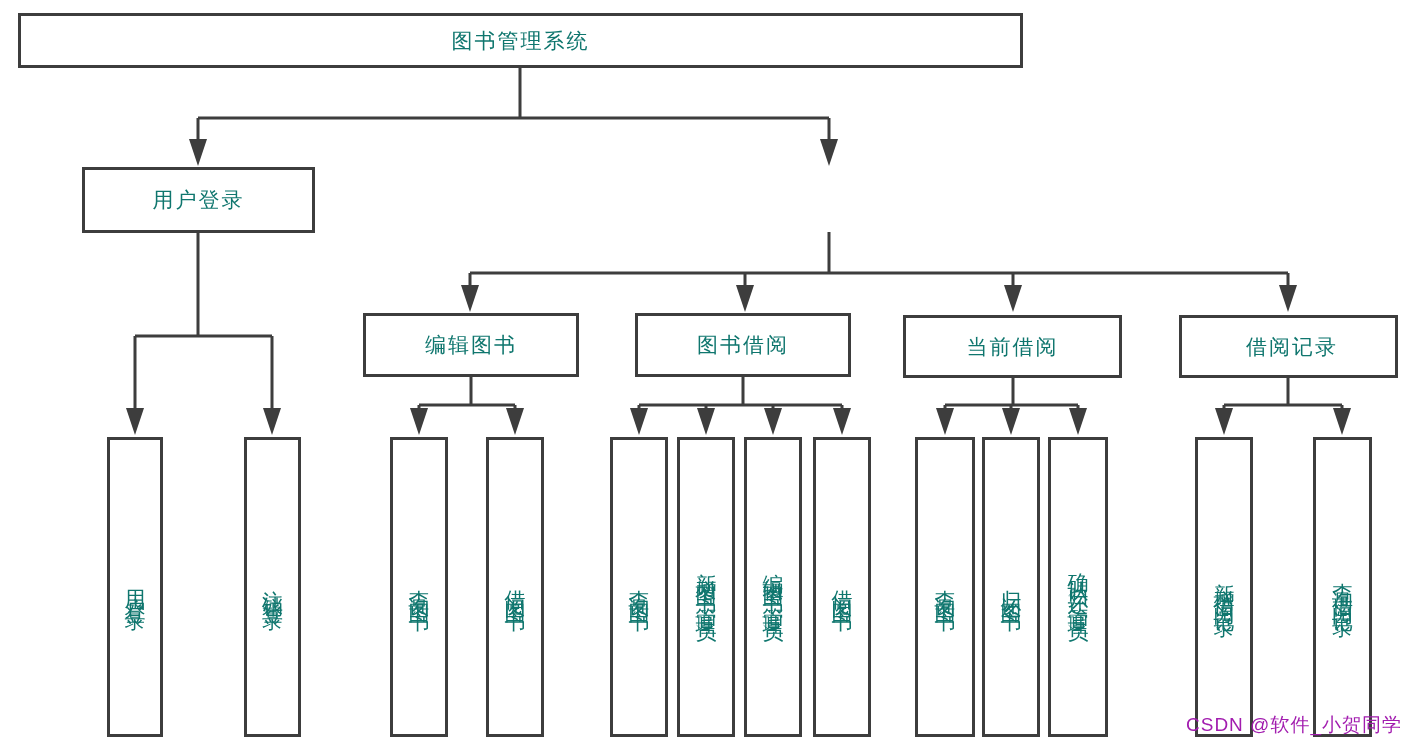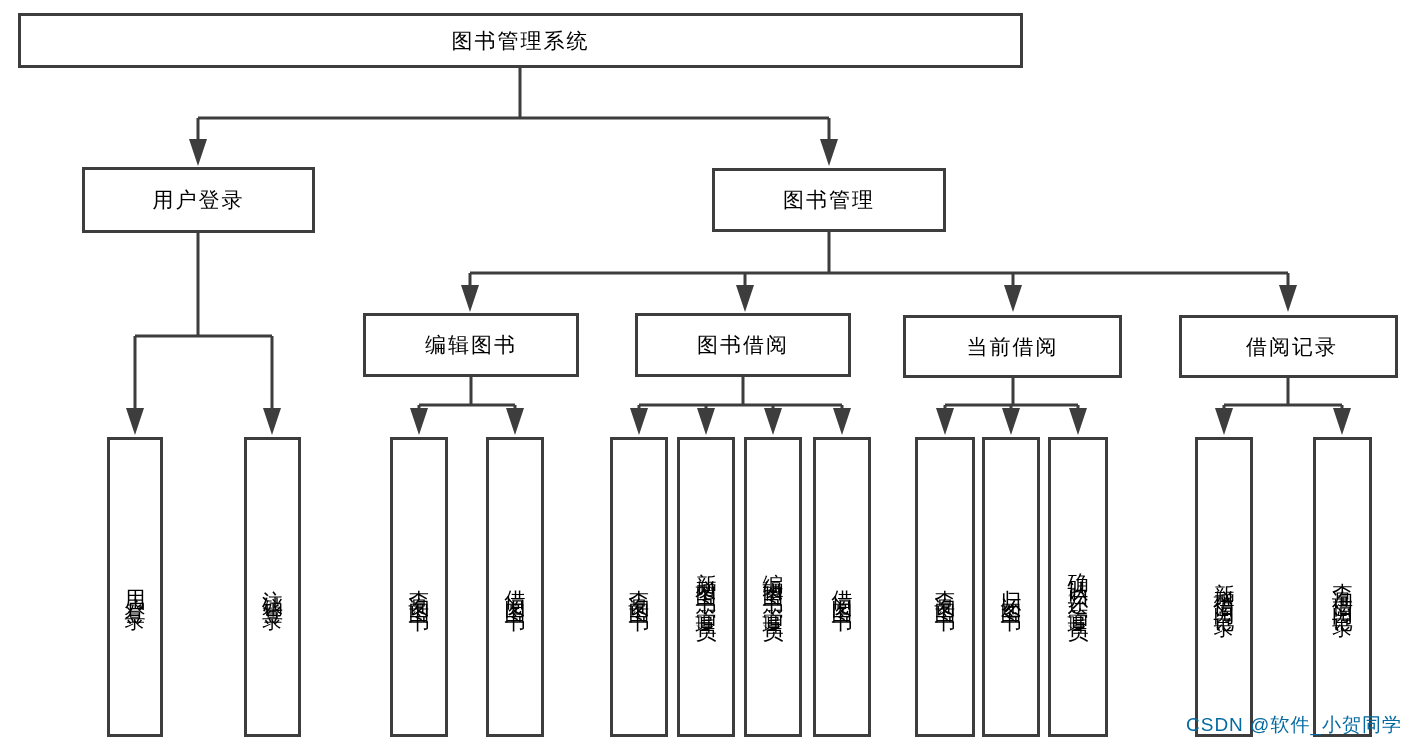--- a/index.html
+++ b/index.html
@@ -24,21 +24,21 @@
     height: 747px;
   }
   .box {
     position: absolute;
     box-sizing: border-box;
     border: 3px solid #3d3d3d;
     background: #ffffff;
     display: flex;
     align-items: center;
     justify-content: center;
-    color: #000000;
+    color: #0f766e;
   }
   .h-label {
     font-size: 21px;
     letter-spacing: 2px;
     white-space: nowrap;
   }
   .v {
     top: 437px;
     height: 300px;
   }
@@ -48,21 +48,21 @@
     font-size: 21px;
     line-height: 1.05;
     letter-spacing: 7px;
     white-space: nowrap;
   }
   .watermark {
     position: absolute;
     left: 1186px;
     top: 712px;
     font-size: 19px;
-    color: #0369a1;
+    color: #a21caf;
     letter-spacing: 1px;
     white-space: nowrap;
   }
 </style>
 </head>
 <body>
 
 <div class="stage">
 
   <svg class="connectors" viewBox="0 0 1405 747" xmlns="http://www.w3.org/2000/svg">
@@ -97,23 +97,20 @@
       <polygon points="1333,408 1351,408 1342,435"></polygon>
     </g>
   </svg>
 
   <div class="box" style="left:18px; top:13px; width:1005px; height:55px;">
     <span class="h-label">图书管理系统</span>
   </div>
 
   <div class="box" style="left:82px; top:167px; width:233px; height:66px;">
     <span class="h-label">用户登录</span>
-  </div>
-  <div class="box" style="left:712px; top:168px; width:234px; height:64px;">
-    <span class="h-label">图书管理</span>
   </div>
 
   <div class="box" style="left:363px; top:313px; width:216px; height:64px;">
     <span class="h-label">编辑图书</span>
   </div>
   <div class="box" style="left:635px; top:313px; width:216px; height:64px;">
     <span class="h-label">图书借阅</span>
   </div>
   <div class="box" style="left:903px; top:315px; width:219px; height:63px;">
     <span class="h-label">当前借阅</span>

